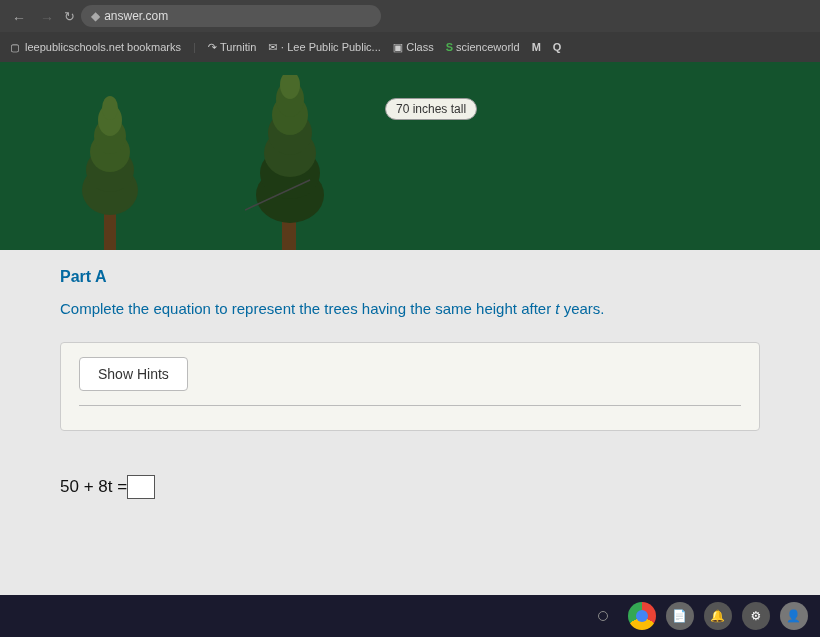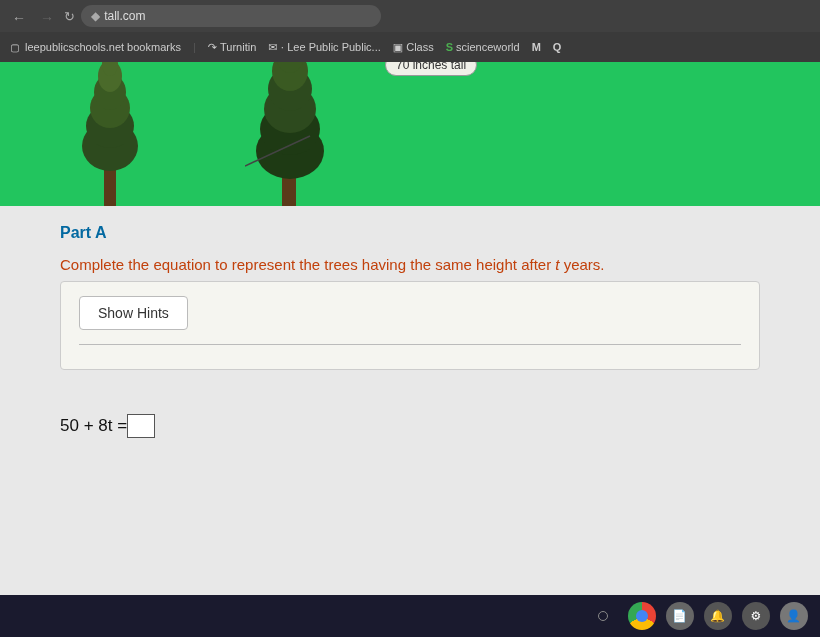--- a/index.html
+++ b/index.html
@@ -90,22 +90,22 @@
       background: #e8e8e8;
       width: 100%;
       height: calc(637px - 62px - 42px);
       position: relative;
       overflow: hidden;
     }
 
     
     .tree-section {
       position: relative;
-      height: 144px;
-      background: #22c55e;
+      height: 188px;
+      background: #14532d;
       overflow: hidden;
     }
 
     .tree-left {
       position: absolute;
       left: 60px;
       bottom: 0;
       width: 100px;
       height: 160px;
     }
@@ -146,22 +146,22 @@
 
     .part-label {
       font-weight: bold;
       font-size: 16px;
       color: #0369a1;
       margin-bottom: 12px;
     }
 
     .question-text {
       font-size: 15px;
-      color: #c2410c;
-      margin-bottom: 4px;
+      color: #0369a1;
+      margin-bottom: 21px;
       line-height: 1.5;
     }
 
     .question-text em {
       font-style: italic;
     }
 
     .instruction-text {
       font-size: 15px;
       color: #111;
@@ -250,21 +250,21 @@
 </head>
 <body>
 
 <div class="browser-chrome">
   <div class="nav-bar">
     <span class="nav-arrow">←</span>
     <span class="nav-arrow" style="color:#666;">→</span>
     <span class="nav-reload">↻</span>
     <div class="address-bar">
       <span style="color:#aaa;margin-right:4px;">◆</span>
-      <span>tall.com</span>
+      <span>answer.com</span>
     </div>
   </div>
   <div class="bookmarks-bar">
     <div class="bookmark-item">
       <span class="bookmark-icon">▢</span>
       <span>leepublicschools.net bookmarks</span>
     </div>
     <span style="color:#555;">|</span>
     <div class="bookmark-item">
       <span>↷</span>

